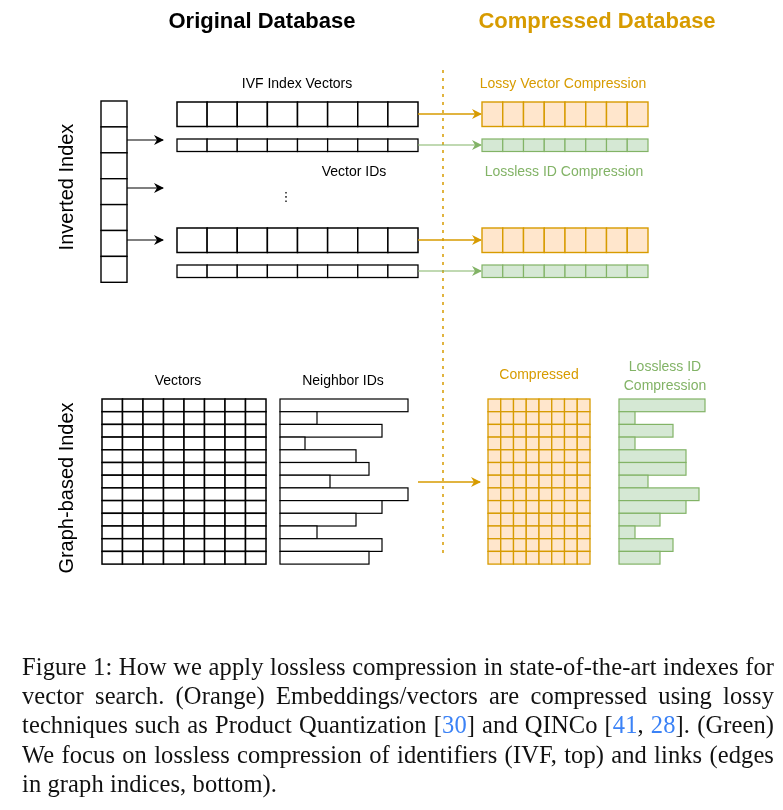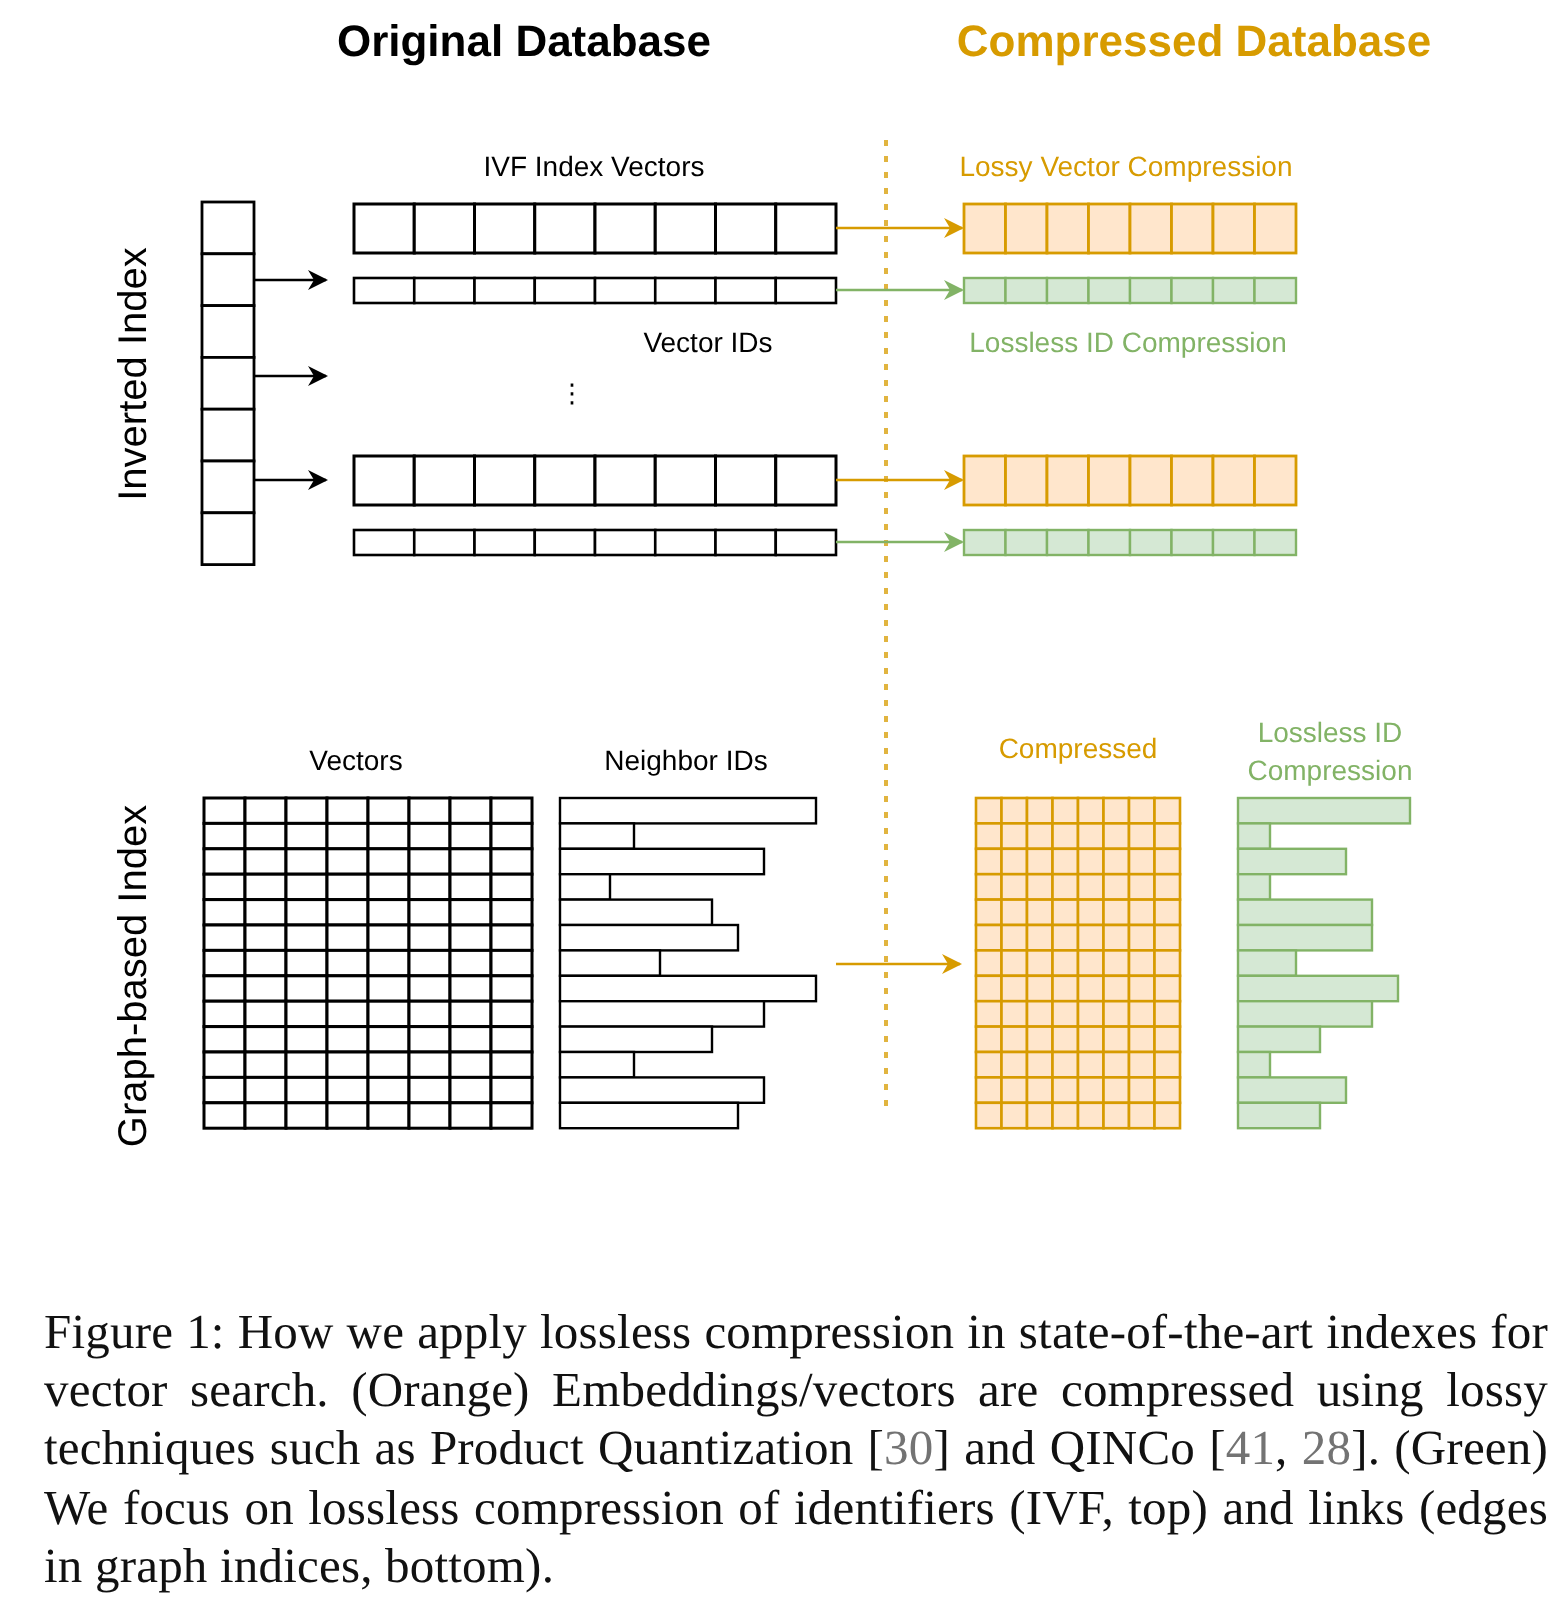--- a/index.html
+++ b/index.html
@@ -6,21 +6,21 @@
     body { width: 783px; height: 810px; position: relative; overflow: hidden; }
     #figure { position: absolute; left: 0; top: 0; width: 783px; height: 620px; }
     #figure text { font-family: "Liberation Sans", "DejaVu Sans", sans-serif; }
     .caption {
       position: absolute; left: 22px; top: 652px; width: 752px;
       font-family: "Liberation Serif", "DejaVu Serif", serif;
       font-size: 24.5px; line-height: 29.2px; color: #111;
       text-align: justify; text-align-last: left;
       letter-spacing: 0.1px;
     }
-    .cite { color: #737373; }
+    .cite { color: #3b82f6; }
   </style>
 </head>
 <body>
 
 <svg id="figure" viewBox="0 0 783 620" xmlns="http://www.w3.org/2000/svg">
   <defs>
     <marker id="arrow-black" markerWidth="10" markerHeight="10" refX="9" refY="5" orient="auto" markerUnits="userSpaceOnUse">
       <path d="M0,0 L10,5 L0,10 L3,5 z" fill="#000"></path>
     </marker>
     <marker id="arrow-orange" markerWidth="10" markerHeight="10" refX="9" refY="5" orient="auto" markerUnits="userSpaceOnUse">

